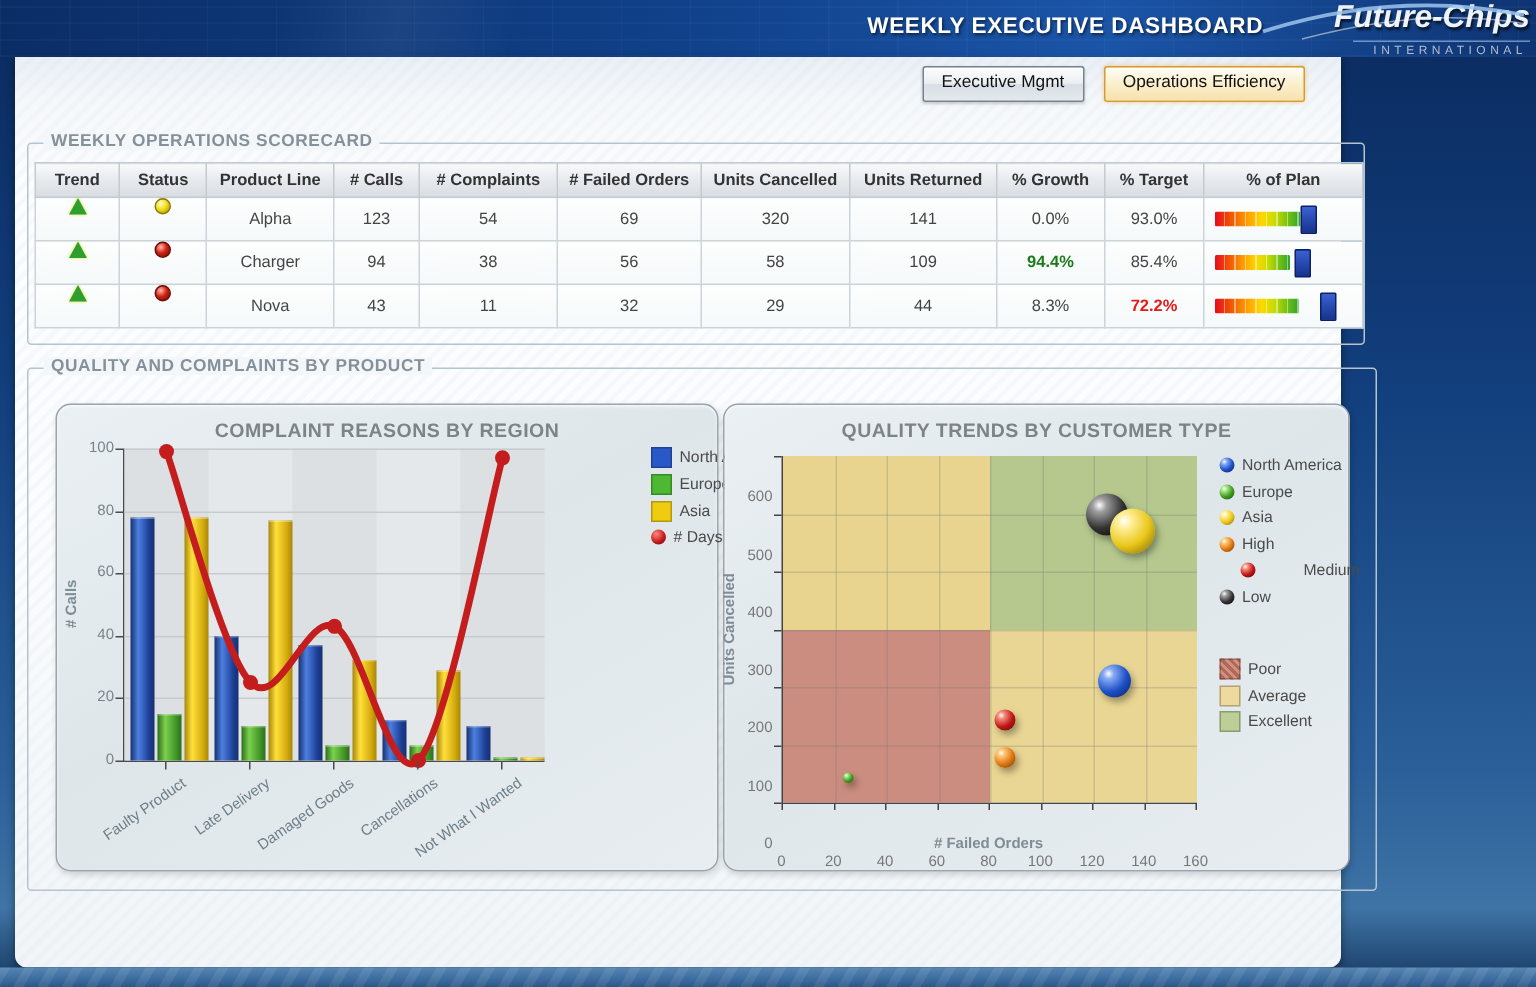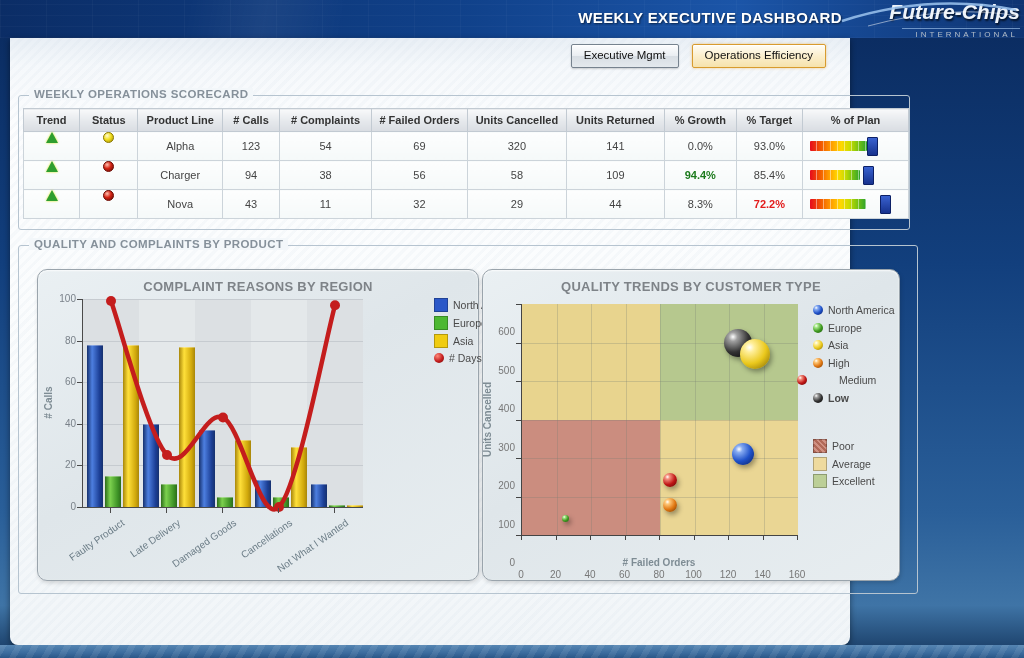--- a/index.html
+++ b/index.html
@@ -20,21 +20,21 @@
   .logo svg{position:absolute;top:0;right:0;pointer-events:none;}
   .logo-line1{font-size:21px;font-weight:bold;font-style:italic;color:#eef3f9;
     text-shadow:1px 2px 2px rgba(0,0,0,.7);line-height:22px;}
   .logo-line2{font-size:8px;letter-spacing:3px;color:#b3bdc9;border-top:1px solid rgba(160,195,235,.65);
     display:inline-block;padding:1px 2px 0 14px;line-height:9px;}
   
   .content{position:absolute;left:10px;top:38px;width:840px;height:607px;border-radius:0 0 8px 8px;
     background:
       repeating-linear-gradient(135deg,rgba(195,210,224,0.10) 0 3px,rgba(255,255,255,0) 3px 7px),
       linear-gradient(180deg,#e9eff5 0px,#f5f8fb 28px,#fcfdfe 90px,#fafcfd 330px,#f1f5f8 100%);
-    box-shadow:0 2px 6px rgba(0,0,0,.45);}
+    box-shadow:0 2px 6px rgba(0,0,0,.45);padding-left:44px;}
   .tabs{position:absolute;top:6px;right:24px;display:flex;gap:13px;}
   .tab{height:22px;line-height:20px;padding:0 12px;font-size:11.5px;color:#111;cursor:pointer;
     border:1px solid #76828e;border-radius:2px;white-space:nowrap;
     background:linear-gradient(180deg,#fdfdfe 0%,#eaeef2 48%,#d8dee4 52%,#e4e9ed 100%);
     box-shadow:inset 0 1px 0 #fff,0 1px 2px rgba(0,0,0,.18);}
   .tab.active{border-color:#d89b2e;
     background:linear-gradient(180deg,#fffdf6 0%,#fbeecb 52%,#f6e2ac 100%);
     box-shadow:0 0 3px rgba(233,164,44,.55),inset 0 1px 0 #fff;}
   .fieldset{position:absolute;border:1px solid #b6c4d0;border-radius:3px;}
   .fs-scorecard{left:8px;top:57px;width:890px;height:133px;}
@@ -346,25 +346,25 @@
             <span>Europe</span>
           </div>
           <div class="legend-item" style="left: 330px; top: 69px;">
             <span class="ldot" style="background: radial-gradient(circle at 32% 28%, rgb(255, 255, 255) 0%, rgb(255, 239, 154) 18%, rgb(234, 200, 28) 55%, rgb(126, 100, 0) 100%);"></span>
             <span>Asia</span>
           </div>
           <div class="legend-item" style="left: 330px; top: 86.5px;">
             <span class="ldot" style="background: radial-gradient(circle at 32% 28%, rgb(255, 255, 255) 0%, rgb(255, 200, 120) 18%, rgb(224, 119, 18) 55%, rgb(110, 52, 0) 100%);"></span>
             <span>High</span>
           </div>
-          <div class="legend-item" style="left: 314px; top: 104px; gap: 32px;">
+          <div class="legend-item" style="left: 344px; top: 104px; gap: 32px;">
             <span class="ldot" style="background: radial-gradient(circle at 32% 28%, rgb(255, 255, 255) 0%, rgb(244, 144, 126) 18%, rgb(192, 22, 22) 55%, rgb(87, 5, 5) 100%);"></span>
             <span>Medium</span>
           </div>
-          <div class="legend-item" style="left: 330px; top: 121.5px; font-weight: bold;">
+          <div class="legend-item" style="left: 330px; top: 121.5px;">
             <span class="ldot" style="background: radial-gradient(circle at 32% 28%, rgb(255, 255, 255) 0%, rgb(160, 160, 160) 18%, rgb(51, 51, 51) 55%, rgb(0, 0, 0) 100%);"></span>
             <span>Low</span>
           </div>
           <div class="legend-item" style="left: 330px; top: 169px;">
             <span class="sw" style="background: repeating-linear-gradient(45deg, rgba(140, 55, 35, 0.45) 0px, rgba(140, 55, 35, 0.45) 2px, rgba(0, 0, 0, 0) 2px, rgba(0, 0, 0, 0) 4px), rgb(208, 145, 131);"></span>
             <span>Poor</span>
           </div>
           <div class="legend-item" style="left: 330px; top: 186.5px;">
             <span class="sw" style="background: rgb(238, 218, 158);"></span>
             <span>Average</span>

